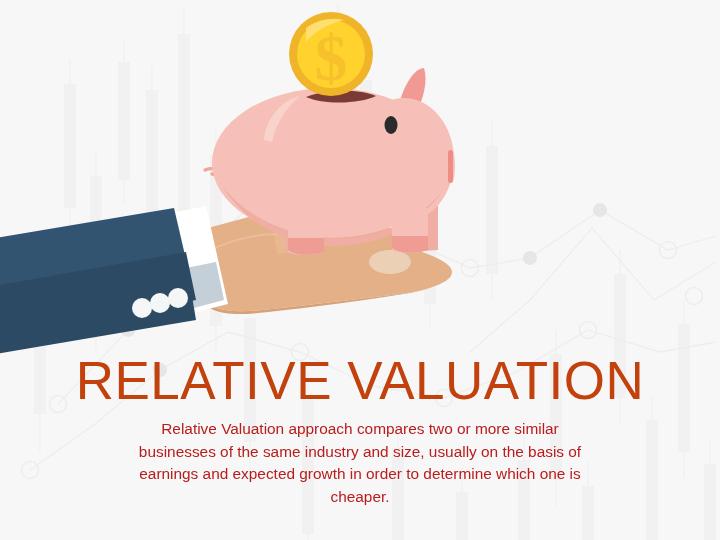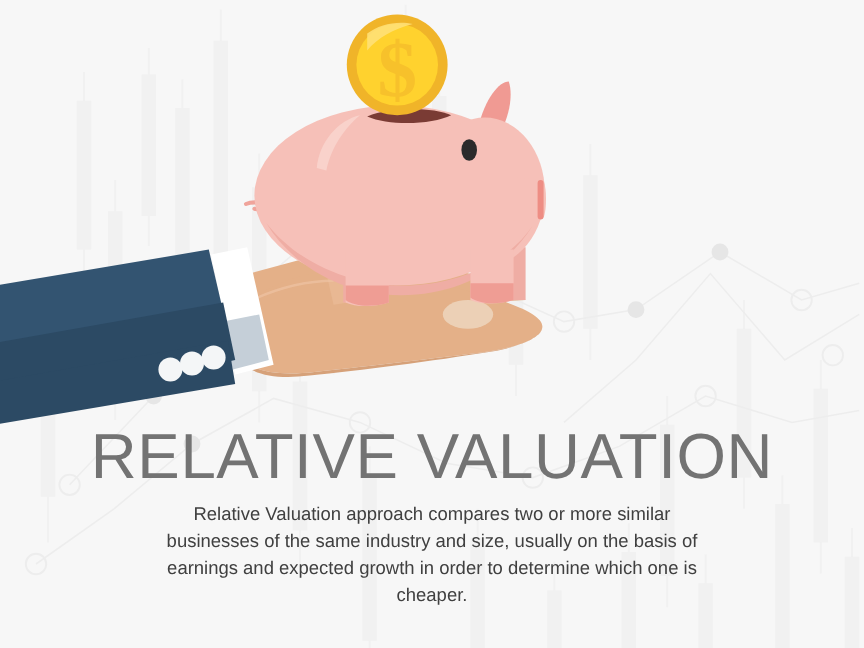--- a/index.html
+++ b/index.html
@@ -36,31 +36,31 @@
     width: 720px;
     text-align: center;
   }
   #title {
     margin: 0;
     font-family: "Liberation Sans", sans-serif;
     font-size: 53px;
     line-height: 58px;
     font-weight: 400;
     letter-spacing: 0.5px;
-    color: #737373;
+    color: #c2410c;
     white-space: nowrap;
   }
   #subtitle {
     margin: 8px auto 0 auto;
     width: 468px;
     font-family: "Liberation Sans", sans-serif;
     font-size: 15.4px;
     line-height: 22.5px;
     font-weight: 400;
-    color: #404040;
+    color: #b91c1c;
   }
 </style>
 </head>
 <body>
 
 <div id="slide">
 
   <svg id="bg-pattern" viewBox="0 0 720 540" xmlns="http://www.w3.org/2000/svg" aria-hidden="true">
     <rect x="0" y="0" width="720" height="540" fill="#f7f7f7"></rect>
     <g id="candles">

